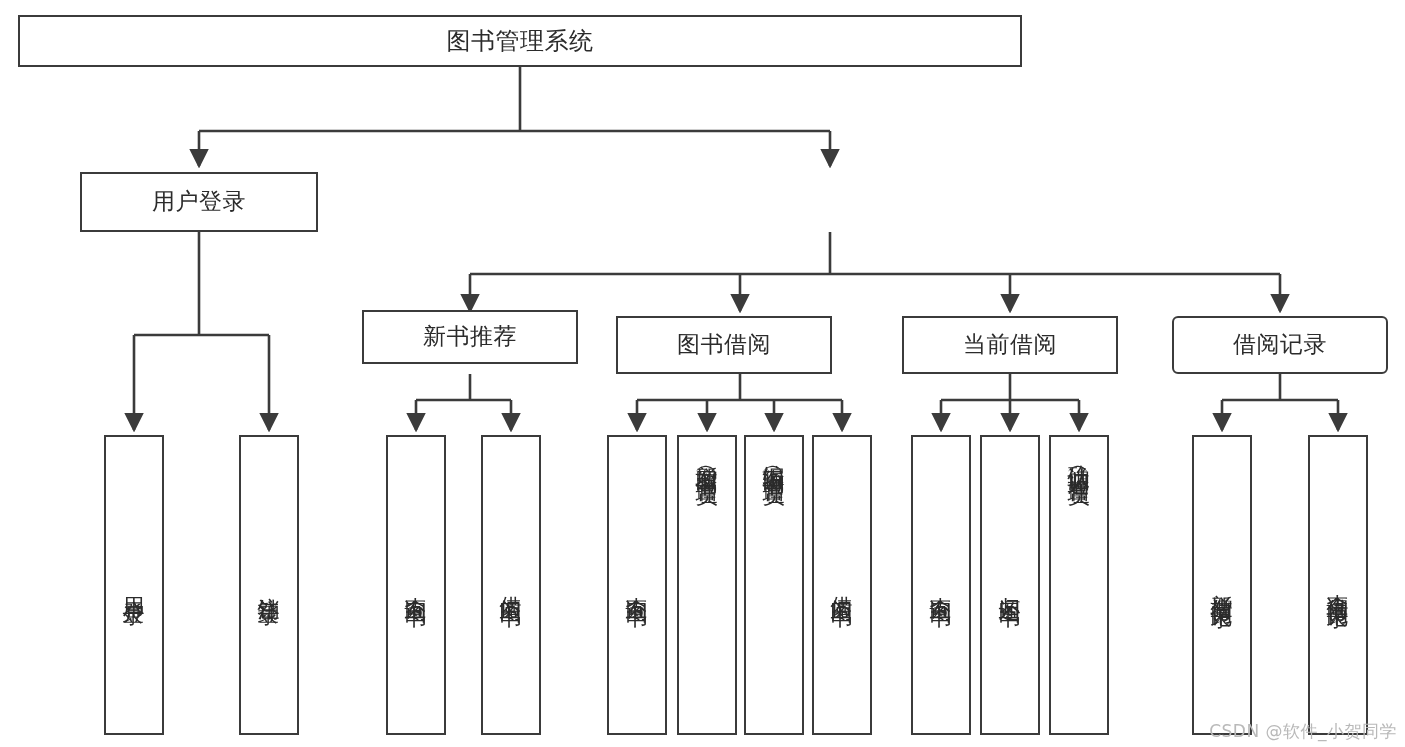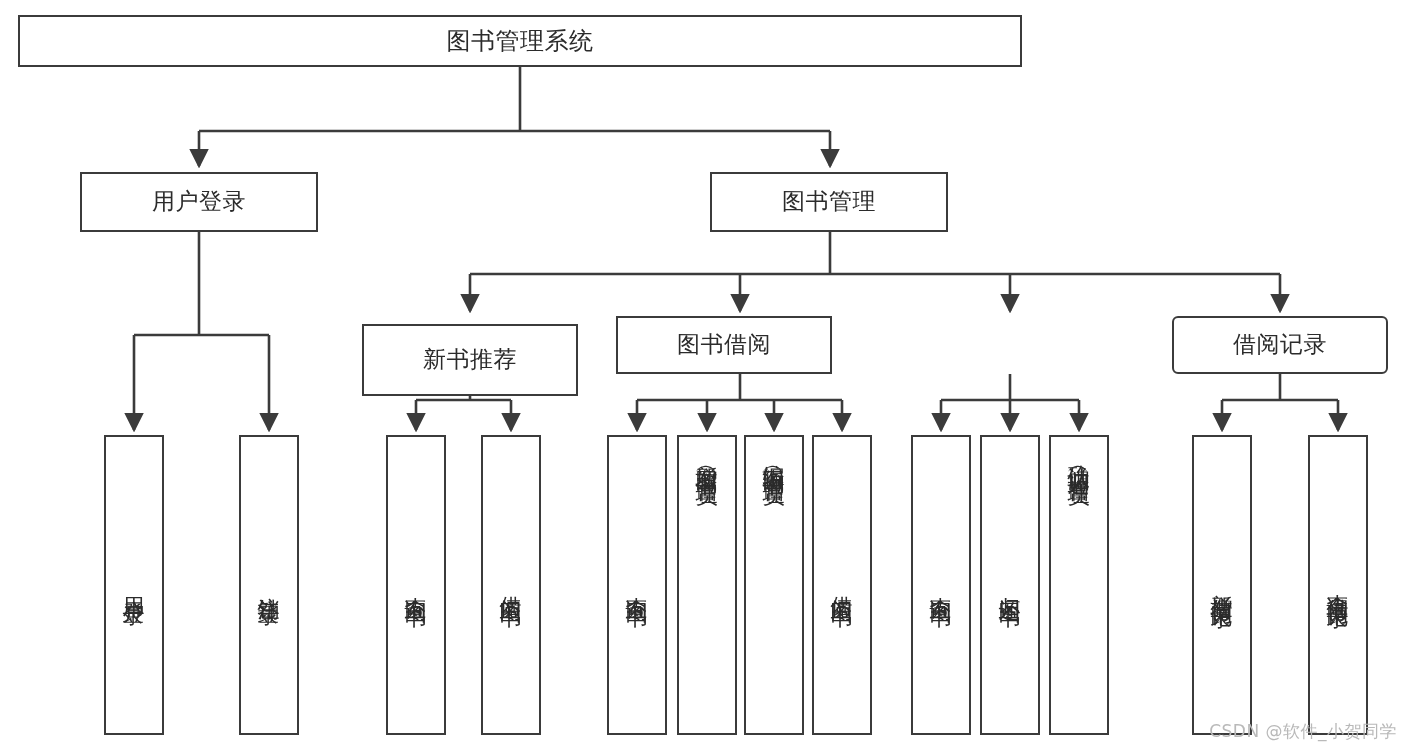--- a/index.html
+++ b/index.html
@@ -137,30 +137,30 @@
     </g>
   </svg>
 
   <div class="node horiz root" style="left:18px; top:15px; width:1004px; height:52px;">
     <span class="lbl">图书管理系统</span>
   </div>
 
   <div class="node horiz" style="left:80px; top:172px; width:238px; height:60px;">
     <span class="lbl">用户登录</span>
   </div>
-  <div class="node horiz" style="left:710px; top:172px; width:238px; height:60px;">
-    <span class="lbl">图书管理</span>
-  </div>
-
-  <div class="node horiz" style="left:362px; top:324px; width:216px; height:72px;">
+
+  <div class="node horiz" style="left:362px; top:310px; width:216px; height:54px;">
     <span class="lbl">新书推荐</span>
   </div>
   <div class="node horiz" style="left:616px; top:316px; width:216px; height:58px;">
     <span class="lbl">图书借阅</span>
   </div>
+  <div class="node horiz" style="left:902px; top:316px; width:216px; height:58px;">
+    <span class="lbl">当前借阅</span>
+  </div>
   <div class="node horiz" style="left:1172px; top:316px; width:216px; height:58px;border-radius:6px;">
     <span class="lbl">借阅记录</span>
   </div>
 
   <div class="node vert centered" style="left:104px; top:435px; width:60px; height:300px;">
     <span class="lbl">用户登录</span>
   </div>
   <div class="node vert centered" style="left:239px; top:435px; width:60px; height:300px;">
     <span class="lbl">注销登录</span>
   </div>

